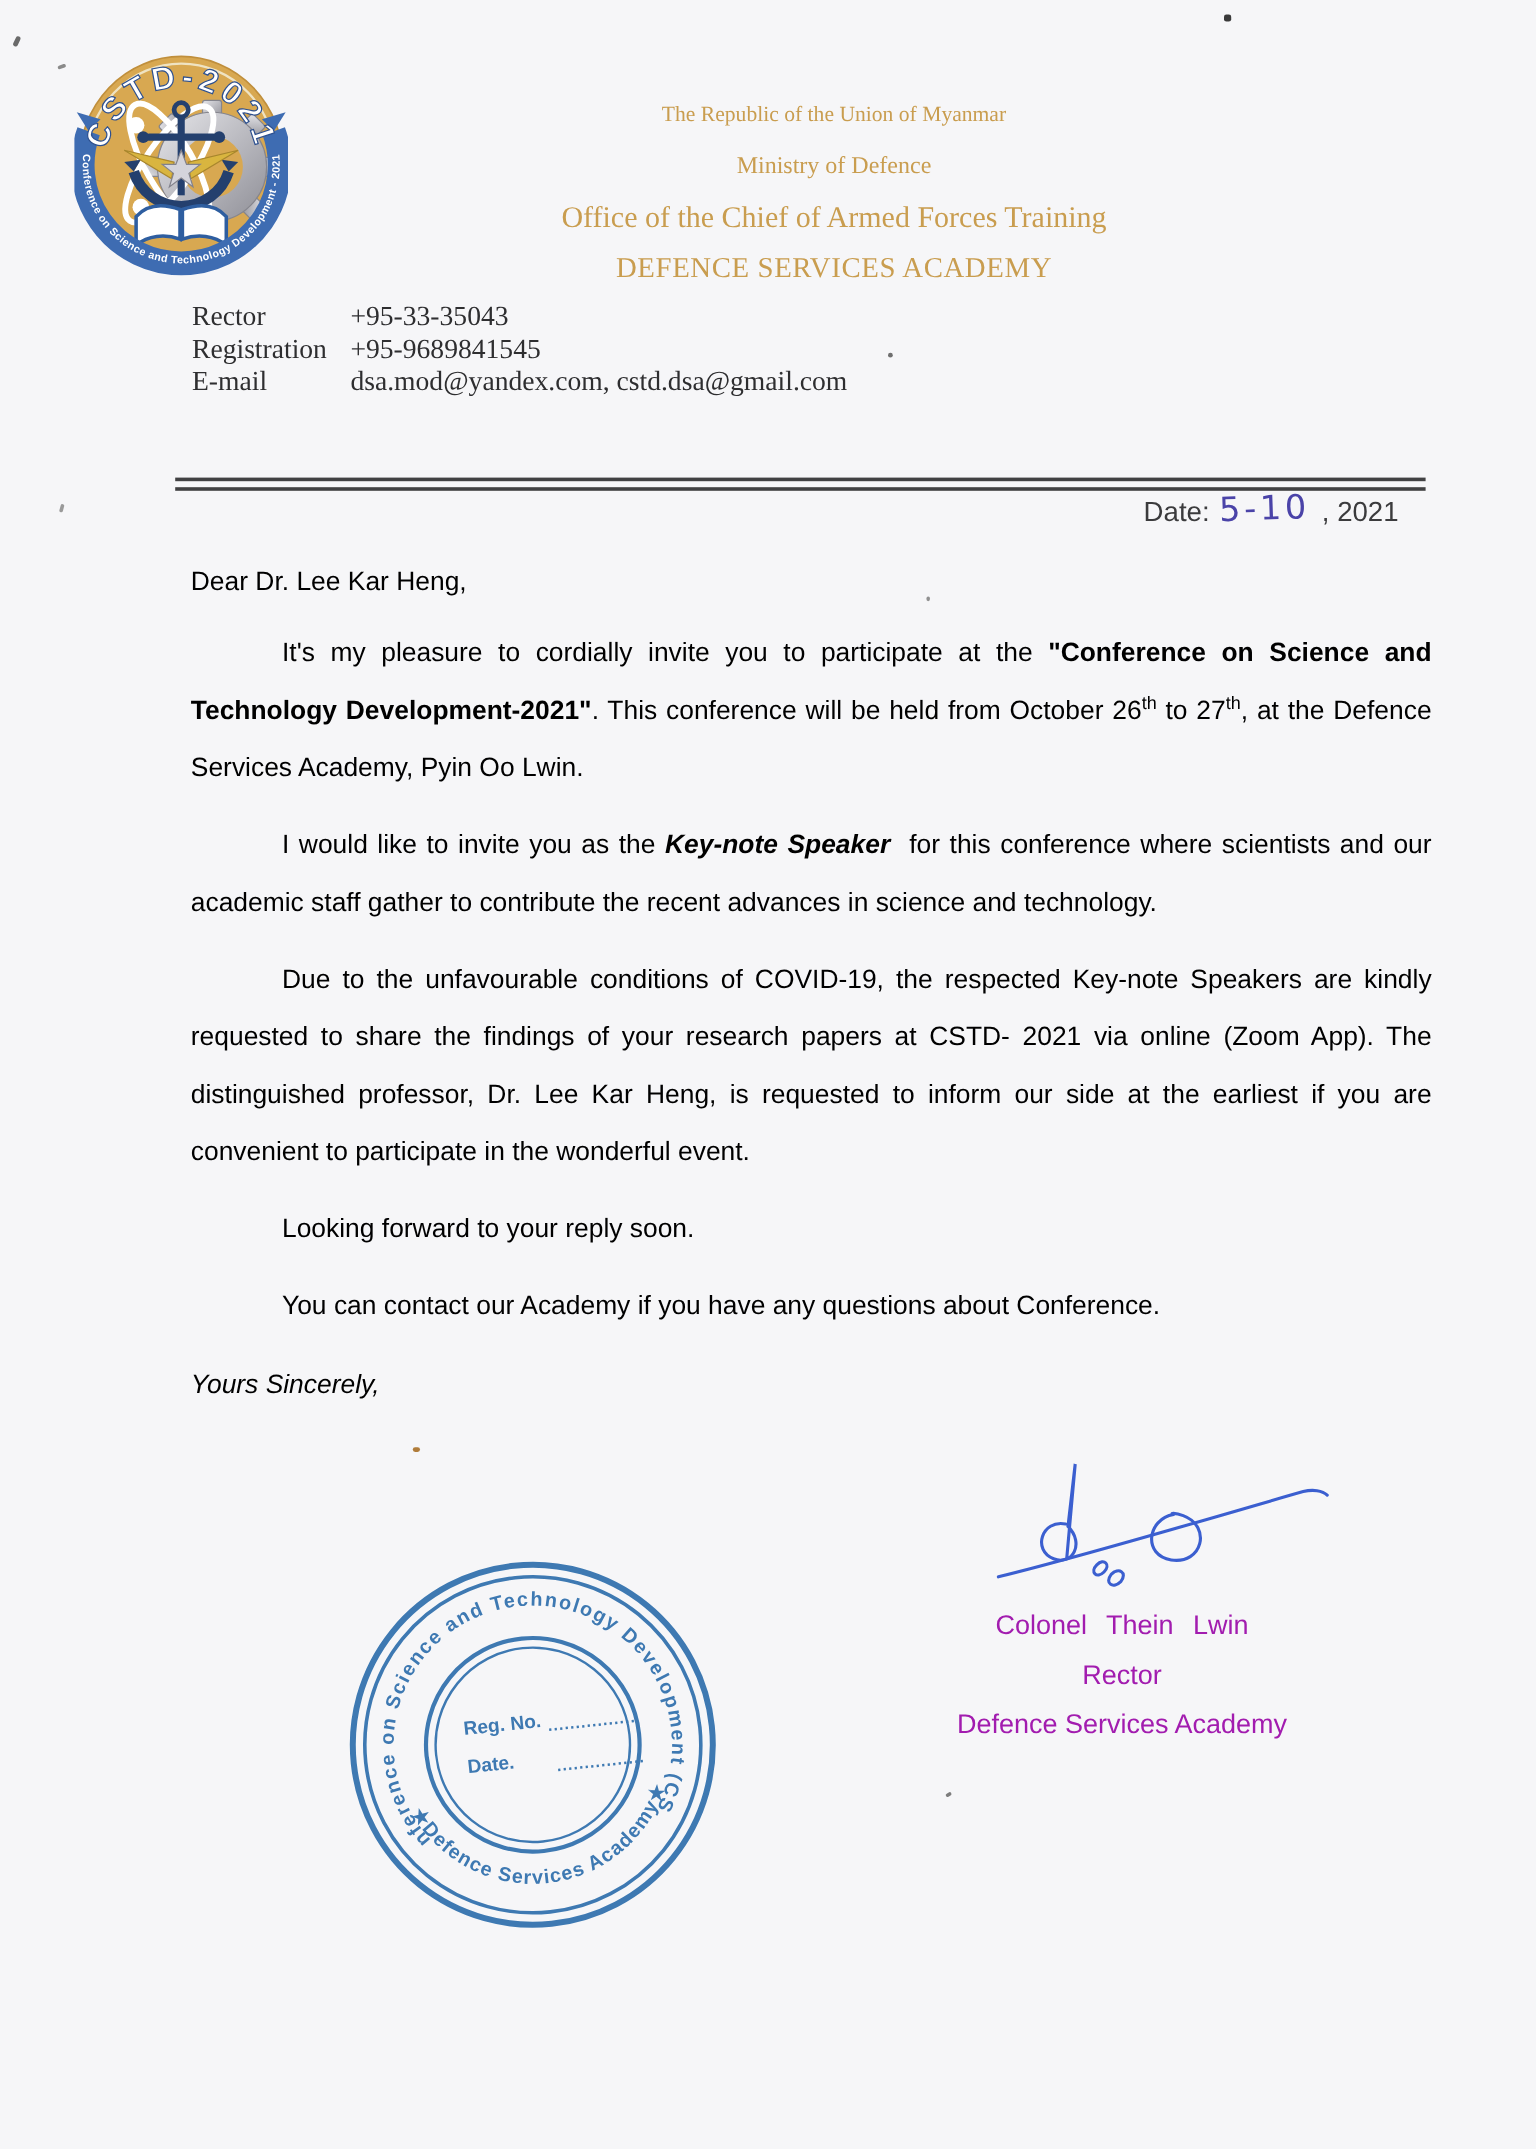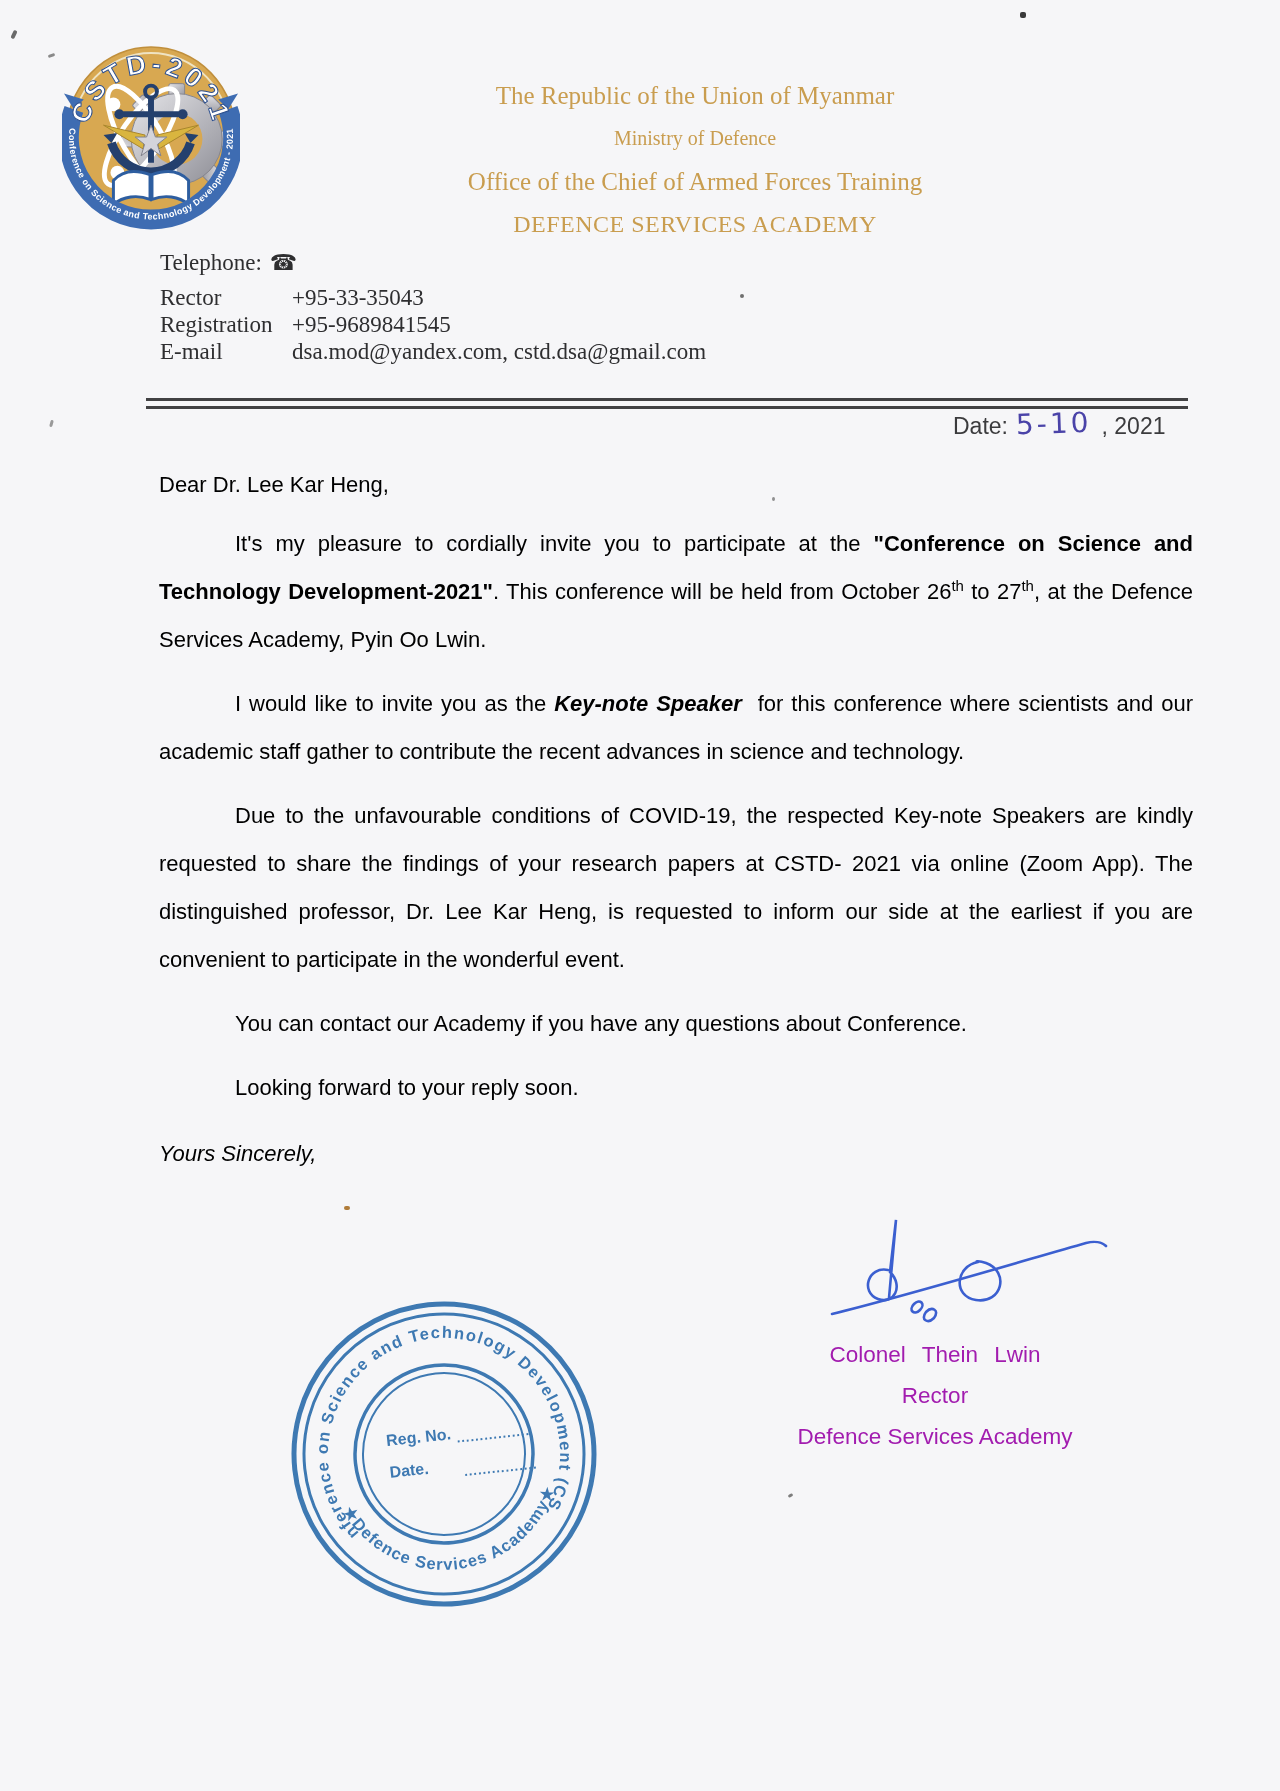--- a/index.html
+++ b/index.html
@@ -3,21 +3,21 @@
 <meta charset="utf-8">
 <style>
   html,body{margin:0;padding:0;}
   body{width:1280px;height:1791px;background:#eef0f2;font-family:"Liberation Sans",sans-serif;}
   .page{position:absolute;left:0;top:0;width:1280px;height:1791px;background:#f6f6f8;overflow:hidden;}
 
   
   .logo{position:absolute;left:62px;top:42px;width:178px;height:198px;}
   .letterhead{position:absolute;left:230px;top:74px;width:930px;text-align:center;
               font-family:"Liberation Serif",serif;color:#c99d4f;}
-  .lh1{font-size:25px;line-height:43px;}
+  .lh1{font-size:18px;line-height:43px;}
   .lh2{font-size:20px;line-height:43px;}
   .lh3{font-size:25px;line-height:43px;}
   .lh4{font-size:24px;line-height:43px;letter-spacing:.5px;}
 
   .contact{position:absolute;left:160px;top:250px;font-family:"Liberation Serif",serif;
            color:#2e2e30;font-size:23px;}
   .tel-line{margin-bottom:8px;}
   .phone-ico{font-family:"DejaVu Sans",sans-serif;font-size:22px;margin-left:8px;}
   .c-row{display:flex;line-height:27px;}
   .c-row .lab{width:132px;}
@@ -129,23 +129,20 @@
   </div>
 
   <div class="letterhead">
     <div class="lh1">The Republic of the Union of Myanmar</div>
     <div class="lh2">Ministry of Defence</div>
     <div class="lh3">Office of the Chief of Armed Forces Training</div>
     <div class="lh4">DEFENCE SERVICES ACADEMY</div>
   </div>
 
   <div class="contact">
-    <div class="tel-line">
-      <span>Telephone:</span><span class="phone-ico">☎</span>
-    </div>
     <div class="c-row">
       <span class="lab">Rector</span>
       <span class="val">+95-33-35043</span>
     </div>
     <div class="c-row">
       <span class="lab">Registration</span>
       <span class="val">+95-9689841545</span>
     </div>
     <div class="c-row">
       <span class="lab">E-mail</span>
@@ -157,22 +154,22 @@
 
   <div class="date-row">
     <span>Date:</span><span class="hand">5-10</span><span>, 2021</span>
   </div>
 
   <div class="letter">
     <div class="salutation">Dear Dr. Lee Kar Heng,</div>
     <p class="first"><span>It's my pleasure to cordially invite you to participate at the </span><span class="seg-bold">"Conference on Science and Technology Development-2021"</span><span>. This conference will be held from October 26</span><sup>th</sup><span> to 27</span><sup>th</sup><span>, at the Defence Services Academy, Pyin Oo Lwin.</span></p>
     <p><span>I would like to invite you as the </span><span class="seg-bolditalic">Key-note Speaker</span><span>&nbsp; for this conference where scientists and our academic staff gather to contribute the recent advances in science and technology.</span></p>
     <p><span>Due to the unfavourable conditions of COVID-19, the respected Key-note Speakers are kindly requested to share the findings of your research papers at CSTD- 2021 via online (Zoom App). The distinguished professor, Dr. Lee Kar Heng, is requested to inform our side at the earliest if you are convenient to participate in the wonderful event.</span></p>
+    <p class="noj"><span>Looking forward to your reply soon.</span></p>
     <p class="noj"><span>You can contact our Academy if you have any questions about Conference.</span></p>
-    <p class="noj"><span>Looking forward to your reply soon.</span></p>
     <div class="closing">Yours Sincerely,</div>
   </div>
 
   <div class="signature">
     <svg width="286" height="116" viewBox="0 0 286 116">
       <g stroke="#3b5fd0" stroke-width="2.6" fill="none" stroke-linecap="round">
         <path d="M 6 102 C 80 84 200 48 260 31 C 268 29 276 30 280 34"></path>
         <path d="M 62 58 C 42 54 34 80 52 87 C 68 93 78 74 64 60 L 70 8 L 63 86"></path>
         <path d="M 152 50 C 130 54 126 84 150 88 C 176 92 184 60 160 51 C 153 48.5 148 49 152 50"></path>
         <path d="M 88 92 C 94 86 100 92 94 98 C 88 104 82 98 88 92 M 100 100 C 106 94 114 98 108 106 C 102 112 94 108 100 100"></path>

